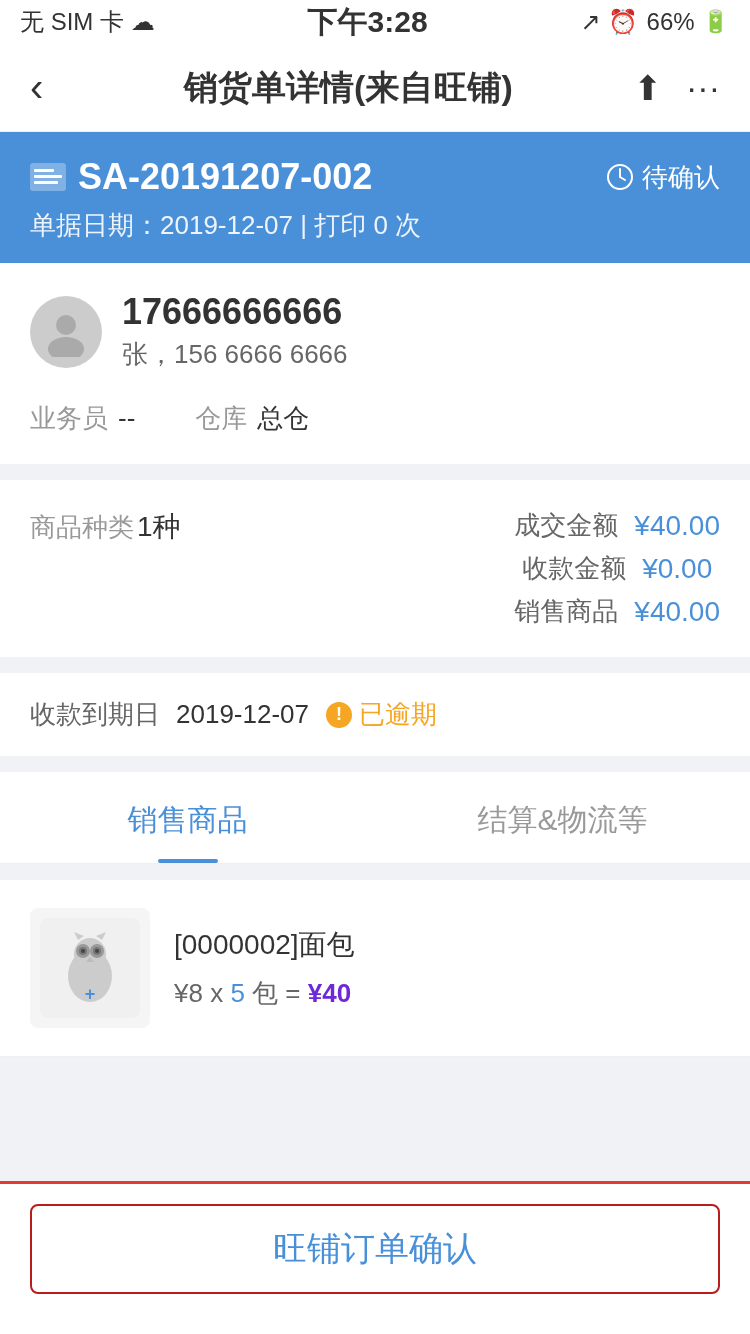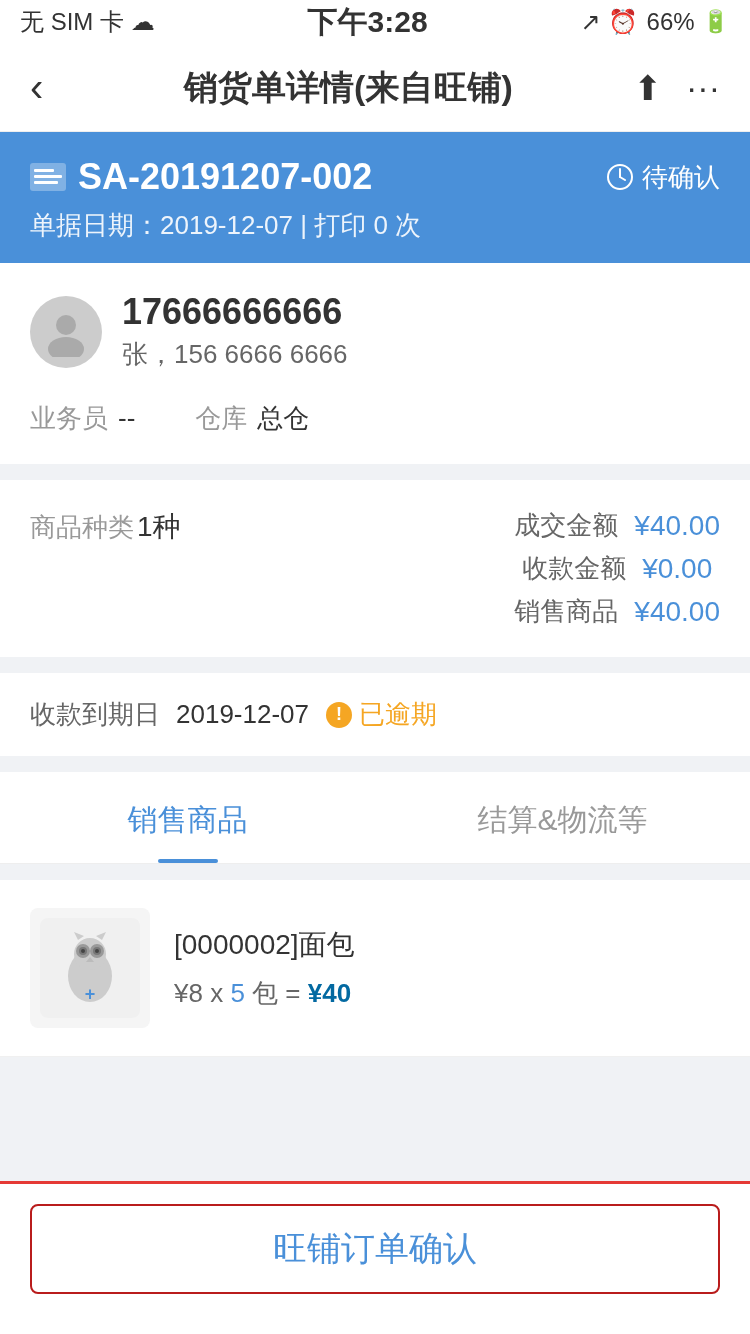--- a/index.html
+++ b/index.html
@@ -264,21 +264,21 @@
     .product-info { flex: 1; }
     .product-name {
       font-size: 28px;
       color: #333;
       margin-bottom: 12px;
     }
     .product-price {
       font-size: 26px;
       color: #666;
     }
-    .price-highlight { color: #0369a1; font-weight: 600; margin-top: 16px; }
+    .price-highlight { color: #6d28d9; font-weight: 600; margin-top: 16px; }
     .qty-highlight { color: #4A90D9; }
 
     
     .bottom-space {
       height: 200px;
       background: #f0f2f5;
     }
 
     
     .bottom-btn-area {

